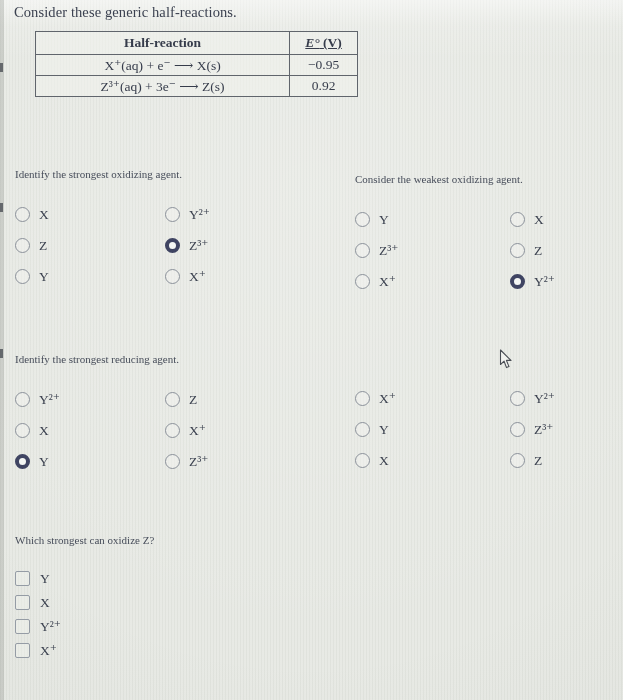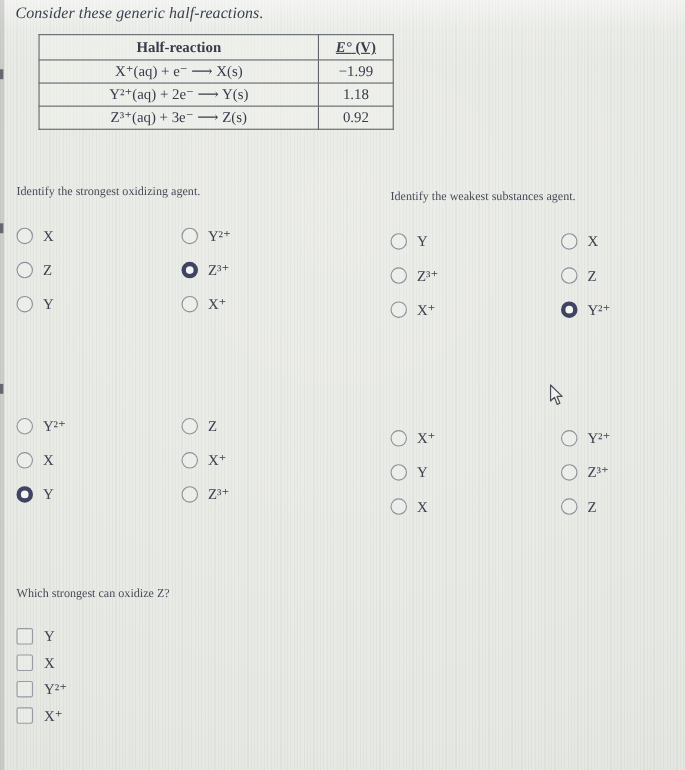--- a/index.html
+++ b/index.html
@@ -11,21 +11,21 @@
       linear-gradient(180deg, rgba(255,255,255,0.5) 0px, rgba(255,255,255,0.12) 26px, rgba(255,255,255,0) 60px),
       repeating-linear-gradient(90deg, rgba(208,212,204,0.28) 0 1px, rgba(238,240,235,0.22) 1px 3px);
     font-family:"Liberation Serif","DejaVu Serif",serif;
     color:#3d4352;
   }
   .edge-strip{position:absolute;left:0;top:0;width:4px;height:100%;
     background:linear-gradient(180deg,rgba(150,154,148,0.35),rgba(120,124,118,0.25));}
   .edge-strip .tick{position:absolute;left:0;width:3px;height:9px;background:#4b4f55;opacity:.8;display:block;}
   .tick.t1{top:63px}.tick.t2{top:203px}.tick.t3{top:349px}
 
-  .title{position:absolute;left:14px;top:4px;font-size:14.5px;color:#3b4150;letter-spacing:.1px;font-style:italic;}
+  .title{position:absolute;left:14px;top:4px;font-size:14.5px;color:#3b4150;letter-spacing:.1px;}
 
   table.hr-table{position:absolute;left:35px;top:31px;width:323px;border-collapse:collapse;
     background:rgba(240,242,237,0.55);}
   .hr-table th,.hr-table td{border:1px solid #60656c;text-align:center;vertical-align:middle;
     font-size:13.5px;color:#363c4b;padding:0;margin-top:48px;}
   .hr-table th{height:22px;font-weight:bold;}
   .hr-table td{height:20px;font-weight:normal;}
   .hr-table .c1{width:254px;}
   .hr-table .c2{width:67px;text-decoration:underline;}
   .it{font-style:italic;}
@@ -62,25 +62,21 @@
   <table class="hr-table">
     <thead>
       <tr>
         <th class="c1">Half-reaction</th>
         <th class="c2"><span class="it">E°</span>&nbsp;<span>(V)</span></th>
       </tr>
     </thead>
     <tbody>
       <tr>
         <td>X⁺(aq) + e⁻ ⟶ X(s)</td>
-        <td>−1.99</td>
-      </tr>
-      <tr>
-        <td>Y²⁺(aq) + 2e⁻ ⟶ Y(s)</td>
-        <td>1.18</td>
+        <td>−0.95</td>
       </tr>
       <tr>
         <td>Z³⁺(aq) + 3e⁻ ⟶ Z(s)</td>
         <td>0.92</td>
       </tr>
     </tbody>
   </table>
 
   <section class="q q-left" style="left:15px;top:168px;width:310px">
     <div class="q-text">Identify the strongest oxidizing agent.</div>
@@ -106,21 +102,21 @@
         <span class="lab">Y</span>
       </label>
       <label class="opt">
         <span class="radio"></span>
         <span class="lab">X⁺</span>
       </label>
     </div>
   </section>
 
   <section class="q q-right" style="left:355px;top:173px;width:260px">
-    <div class="q-text">Identify the weakest substances agent.</div>
+    <div class="q-text">Consider the weakest oxidizing agent.</div>
     <div class="opts">
       <label class="opt">
         <span class="radio"></span>
         <span class="lab">Y</span>
       </label>
       <label class="opt">
         <span class="radio"></span>
         <span class="lab">X</span>
       </label>
       <label class="opt">
@@ -136,20 +132,21 @@
         <span class="lab">X⁺</span>
       </label>
       <label class="opt">
         <span class="radio selected"></span>
         <span class="lab">Y²⁺</span>
       </label>
     </div>
   </section>
 
   <section class="q q-left" style="left:15px;top:353px;width:310px">
+    <div class="q-text">Identify the strongest reducing agent.</div>
     <div class="opts">
       <label class="opt">
         <span class="radio"></span>
         <span class="lab">Y²⁺</span>
       </label>
       <label class="opt">
         <span class="radio"></span>
         <span class="lab">Z</span>
       </label>
       <label class="opt">

